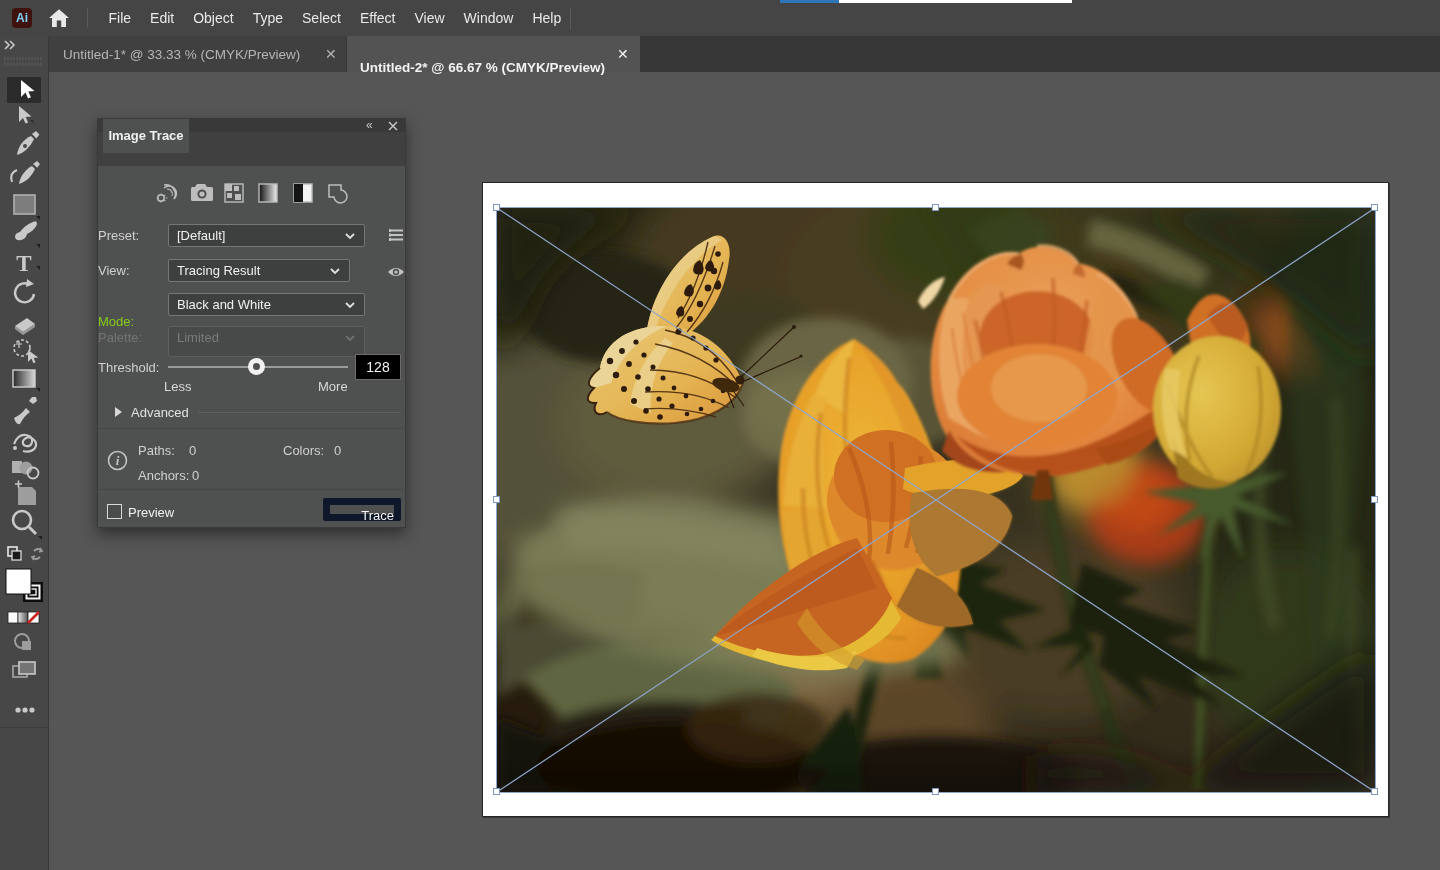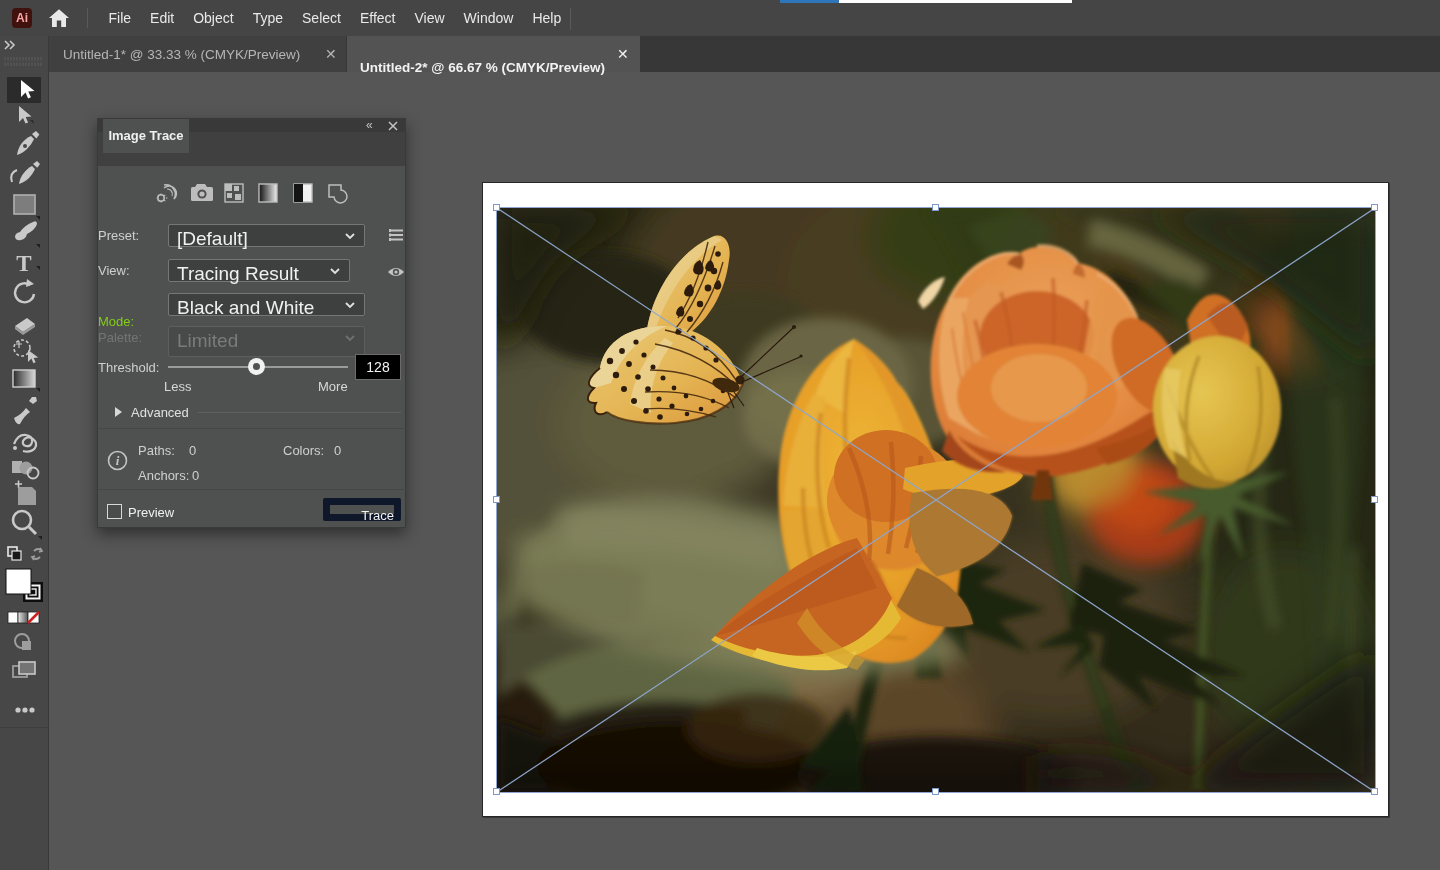--- a/index.html
+++ b/index.html
@@ -1,21 +1,21 @@
 <!DOCTYPE html>
 <html><head>
 <meta charset="utf-8">
 <style>
   * { margin:0; padding:0; box-sizing:border-box; }
   html,body { width:1440px; height:870px; overflow:hidden; }
   body { background:#565656; font-family:"Liberation Sans", sans-serif; position:relative; }
   .menubar { position:absolute; left:0; top:0; width:1440px; height:36px; background:#454545; }
   .menu-items { position:absolute; left:99px; top:0; height:36px; display:flex; align-items:center; gap:0; }
   .menu-items span { color:#e9e9e9; font-size:14px; padding:0 9.5px; }
-  .ai-logo { position:absolute; left:12px; top:8px; width:20px; height:20px; background:#3f120e; border-radius:4px; color:#fca5a5; font-weight:bold; font-size:12px; text-align:center; line-height:20px; }
+  .ai-logo { position:absolute; left:12px; top:8px; width:20px; height:20px; background:#3f120e; border-radius:4px; color:#7dd3fc; font-weight:bold; font-size:12px; text-align:center; line-height:20px; }
   .home { position:absolute; left:47px; top:6px; width:24px; height:24px; }
   .msep { position:absolute; left:87px; top:8px; width:1px; height:20px; background:#5a5a5a; }
   .topstrip-blue { position:absolute; left:780px; top:0; width:59px; height:3px; background:#2e76b9; }
   .topstrip-white { position:absolute; left:839px; top:0; width:233px; height:3px; background:#fdfdfd; }
   .tabbar { position:absolute; left:0; top:36px; width:1440px; height:36px; background:#373737; }
   .tab { position:absolute; top:36px; height:36px; font-size:13.5px; display:flex; align-items:center; }
   .tab1 { left:49px; width:297px; background:#404040; color:#b5b5b5;align-items:center; }
   .tab1 .lbl { margin-left:14px; }
   .tab2 { left:347px; width:293px; background:#535353; color:#f2f2f2; font-weight:bold; }
   .tab2 .lbl { margin-left:13px;margin-top:26px; }
@@ -26,21 +26,21 @@
   
   .selrect { position:absolute; left:497px; top:208px; width:878px; height:584px; outline:1px solid #8ea6cd; }
   .diag { position:absolute; left:497px; top:208px; width:878px; height:584px; pointer-events:none; }
   .handle { position:absolute; width:7px; height:7px; background:#fdfdfd; border:1px solid #7e99c6; }
   
   .panel { position:absolute; left:97px; top:118px; width:309px; height:410px; background:#4f5050; box-shadow:0 6px 14px rgba(0,0,0,0.45); border:1px solid #3a3a3a; }
   .phead { position:absolute; left:0; top:0; width:100%; height:13px; background:#393939; }
   .ptabrow { position:absolute; left:0; top:13px; width:100%; height:34px; background:#404040; }
   .ptab { position:absolute; left:5px; top:0; width:86px; height:34px; background:#4f5050; color:#f0f0f0; font-size:13px; font-weight:bold; line-height:34px; text-align:center; }
   .prow { position:absolute; color:#d6d6d6; font-size:13px; }
-  .dd { position:absolute; background:#3e3f3f; border:1px solid #767676; border-radius:2px; color:#f0f0f0; font-size:19px;text-align:center; }
+  .dd { position:absolute; background:#3e3f3f; border:1px solid #767676; border-radius:2px; color:#f0f0f0; font-size:13px;text-align:center; }
   .dd .t { position:absolute; left:8px; top:3px; }
   .dd .chev { position:absolute; right:8px; top:4px; }
   .lbl-r { position:absolute; text-align:left; }
 </style>
 </head>
 <body>
   <div class="menubar"></div>
   <div class="tabbar"></div>
   <div class="toolbar">
     <svg width="49" height="834" viewBox="0 0 49 834">

